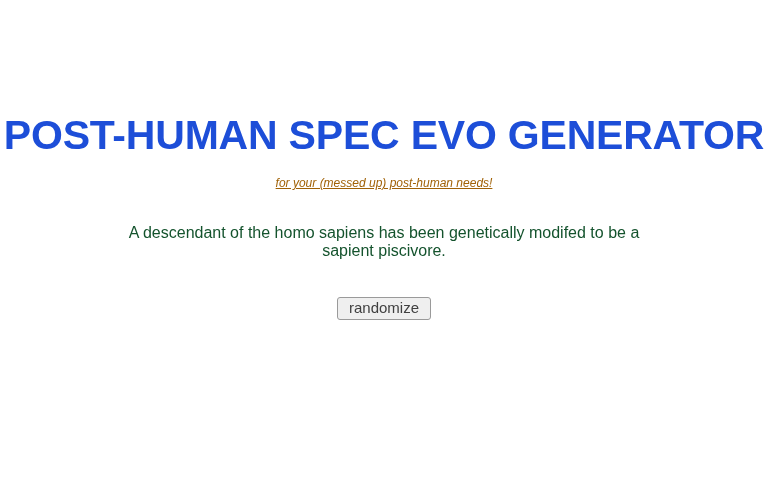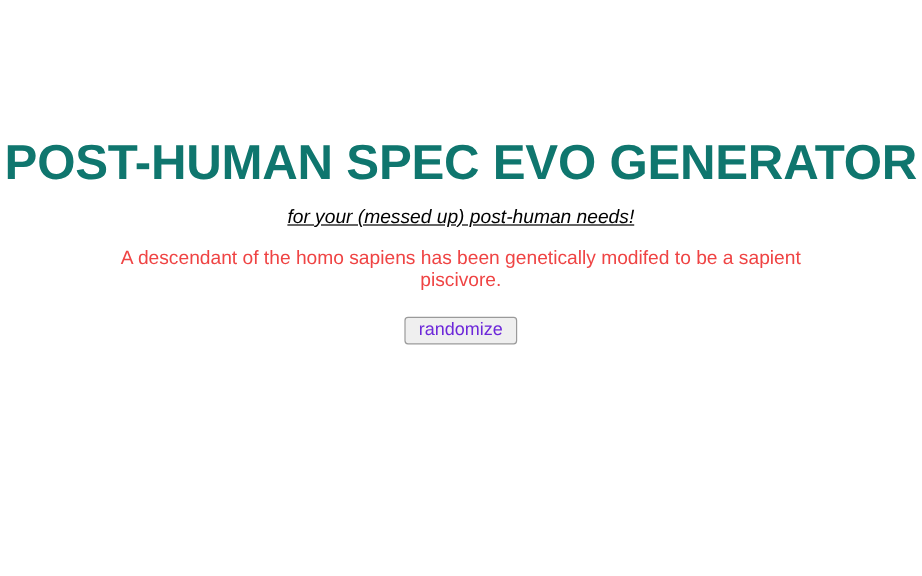--- a/index.html
+++ b/index.html
@@ -23,70 +23,70 @@
     padding-top: 112px;
     text-align: center;
   }
 
   .generator-title {
     margin: 0;
     font-size: 41px;
     font-weight: bold;
     line-height: 46px;
     letter-spacing: -0.2px;
-    color: #0f766e;
+    color: #1d4ed8;
     text-align: center;
   }
 
   .tagline-wrap {
     margin: 0;
     padding-top: 15px;
     text-align: center;
   }
 
   .tagline {
-    font-size: 16px;
+    font-size: 12px;
     line-height: 18px;
     font-style: italic;
     text-decoration: underline;
-    color: #000000;
+    color: #a16207;
   }
 
   .content-column {
     width: 584px;
     margin: 0 auto;
     text-align: center;
   }
 
   .description {
-    margin: 0;
+    margin: 16px;
     font-size: 16px;
     line-height: 18px;
-    color: #ef4444;
+    color: #14532d;
     text-align: center;
   }
 
   .description.first {
     padding-top: 16px;
   }
 
   .description.second {
     padding-top: 34px;
   }
 
   .button-row {
     padding-top: 21px;
     text-align: center;
   }
 
   .randomize-button {
     font-family: "Liberation Sans", sans-serif;
     font-size: 15px;
     line-height: 16px;
-    color: #6d28d9;
+    color: #404040;
     background: #efefef;
     border: 1px solid #9a9a9a;
     border-radius: 3px;
     padding: 2px 11px 3px 11px;
     cursor: pointer;
   }
 </style>
 </head>
 <body>
 

